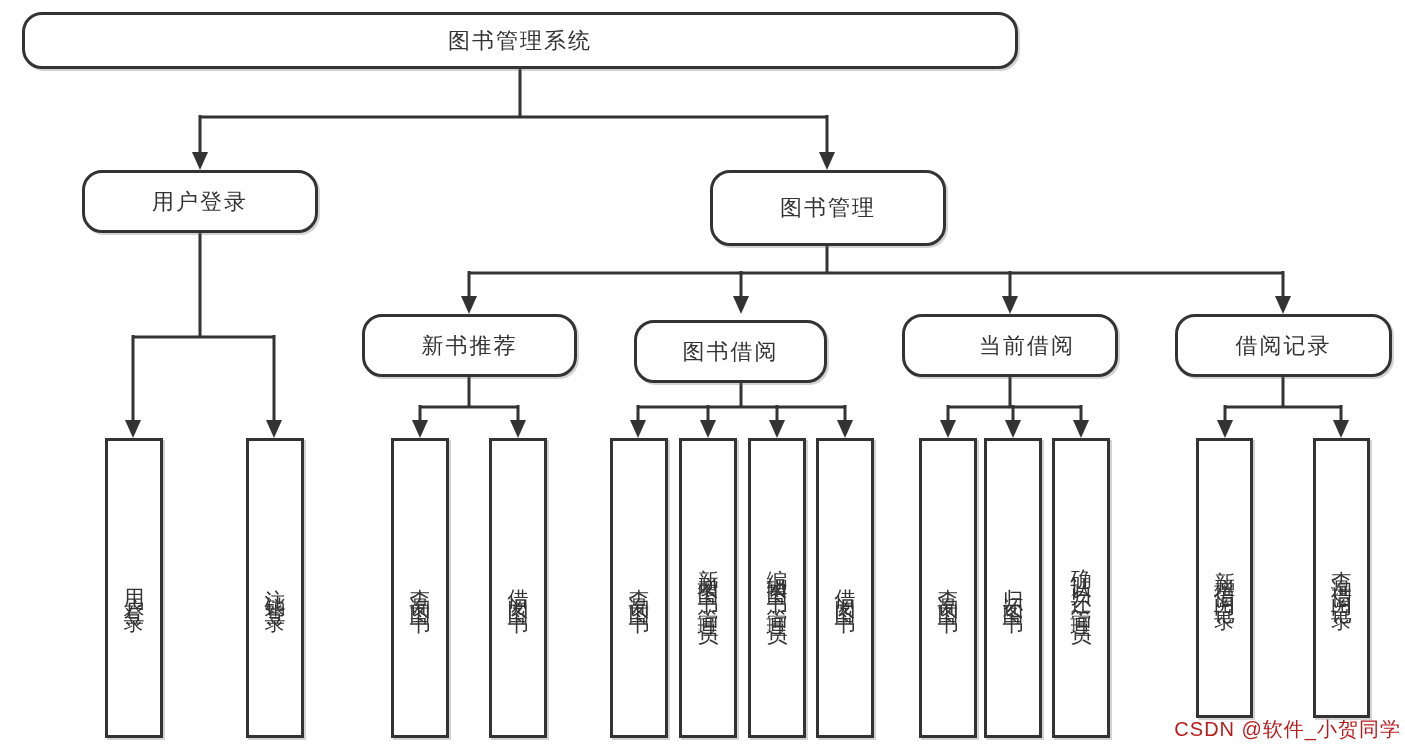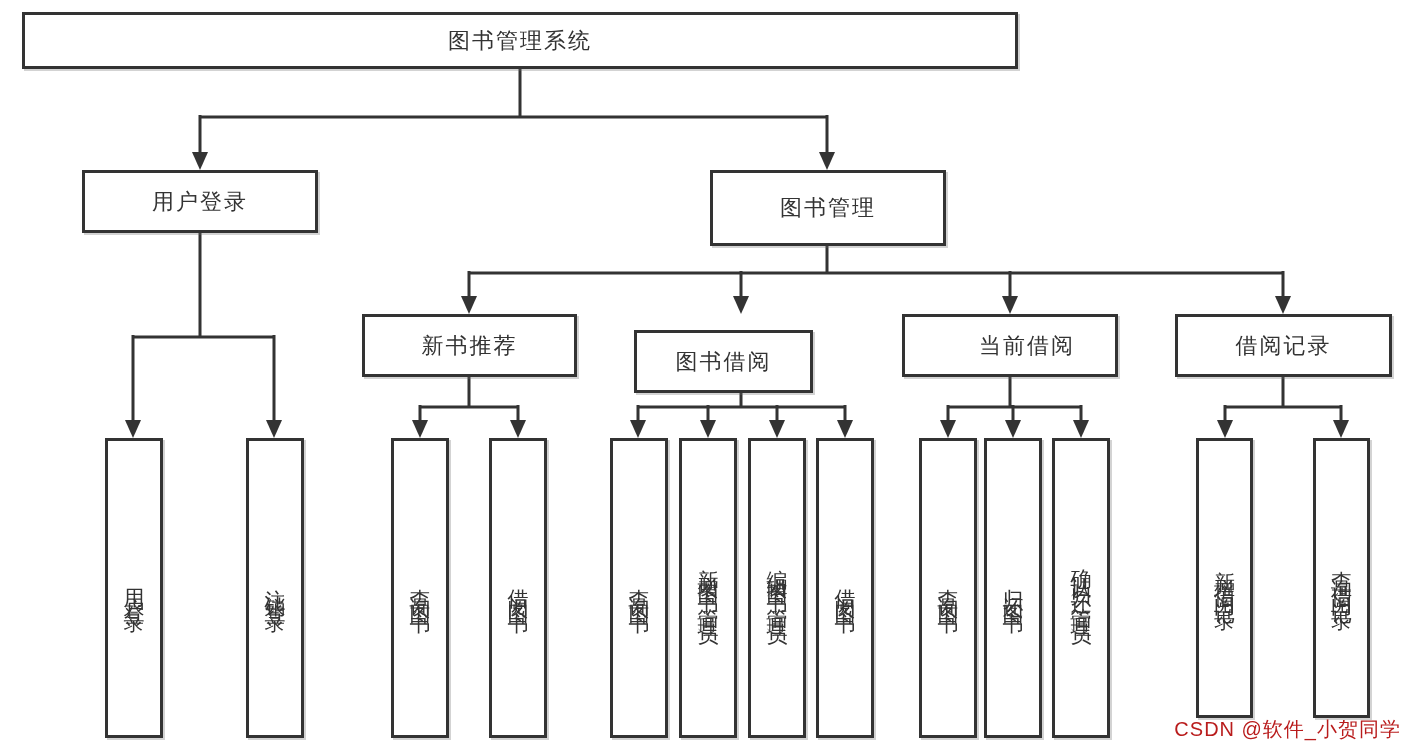--- a/index.html
+++ b/index.html
@@ -13,35 +13,35 @@
   .connectors { position:absolute; left:0; top:0; width:1405px; height:747px; }
   .node {
     position:absolute;
     background:#ffffff;
     border:3px solid #333333;
     box-sizing:border-box;
     display:flex; align-items:center; justify-content:center;
     color:#333333;
     box-shadow:2px 2px 0 rgba(110,110,110,0.30);
   }
-  .hnode { font-size:22px; letter-spacing:2px; white-space:nowrap; }
+  .hnode { font-size:22px; letter-spacing:2px; white-space:nowrap;border-radius:20px; }
   .leaf .vtext {
     writing-mode:vertical-lr;
     text-orientation:mixed;
     font-size:21px;
     letter-spacing:8px;
     line-height:1.15;
     color:#333333;
   }
   
   .n-root  { left:22px;  top:12px;  width:996px; height:57px; }
   .n-login { left:82px;  top:170px; width:236px; height:63px; }
   .n-mgmt  { left:710px; top:170px; width:236px; height:76px; }
   .n-rec   { left:362px;  top:314px; width:215px; height:63px; }
-  .n-bor   { left:634px;  top:330px; width:179px; height:63px;font-family:Liberation Mono, monospace; }
+  .n-bor   { left:634px;  top:320px; width:193px; height:63px;font-family:Liberation Mono, monospace; }
   .n-cur   { left:902px;  top:314px; width:216px; height:63px;padding-left:34px; }
   .n-his   { left:1175px; top:314px; width:217px; height:63px; }
   .leaf    { top:438px; width:58px; height:300px; }
   .n-l1a { left:105px; }
   .n-l1b { left:246px; }
   .n-l2a { left:391px; }
   .n-l2b { left:489px; }
   .n-l3a { left:610px; }
   .n-l3b { left:679px; }
   .n-l3c { left:748px; }

